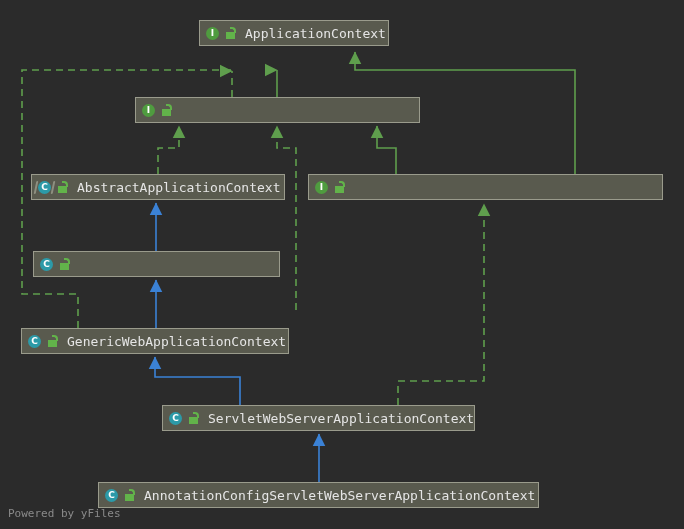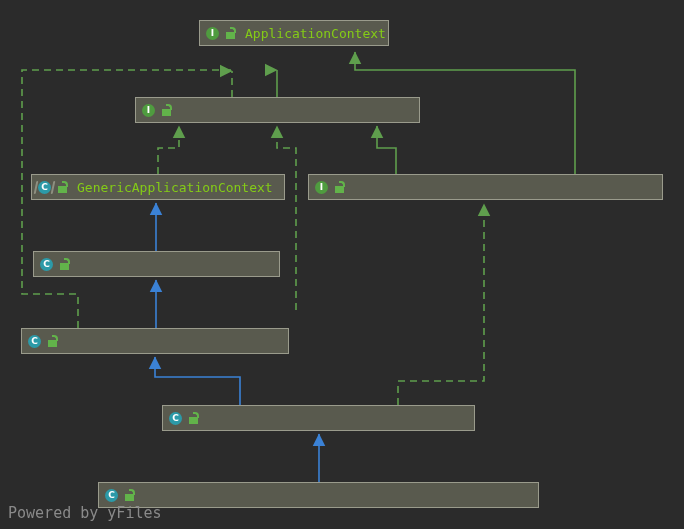--- a/index.html
+++ b/index.html
@@ -33,21 +33,21 @@
     box-sizing: border-box;
     height: 26px;
     background: #595a4e;
     border: 1px solid #9a9b8c;
     display: flex;
     align-items: center;
     padding: 0 7px 0 5px;
     white-space: nowrap;
   }
   .node-label {
-    color: #84cc16;
+    color: #e5e5e5;
     font-size: 13px;
     line-height: 13px;
     letter-spacing: 0px;
     margin-left: 8px;
   }
   
   .type-icon {
     width: 15px;
     height: 15px;
     position: relative;
@@ -107,21 +107,21 @@
     border-radius: 0 4px 0 0;
     box-sizing: border-box;
   }
 
   .watermark {
     position: absolute;
     left: 8px;
     top: 507px;
     color: #8a8a8a;
     font-family: "DejaVu Sans Mono", "Liberation Mono", monospace;
-    font-size: 15px;
+    font-size: 11px;
     line-height: 13px;
     letter-spacing: 0px;
   }
 </style>
 </head>
 <body>
 
 <div id="diagram-canvas">
 
   <svg id="edge-layer" width="684" height="529" viewBox="0 0 684 529" xmlns="http://www.w3.org/2000/svg">
@@ -181,21 +181,21 @@
   </div>
 
   <div class="node" style="left:31px; top:174px; width:254px;">
     <span class="type-icon abstract">
       <span class="disc">C</span>
     </span>
     <span class="vis-icon">
       <span class="shackle"></span>
         <span class="body"></span>
     </span>
-    <span class="node-label">GenericApplicationContext</span>
+    <span class="node-label">AbstractApplicationContext</span>
   </div>
 
   <div class="node" style="left:308px; top:174px; width:355px;">
     <span class="type-icon interface">
       <span class="disc">I</span>
     </span>
     <span class="vis-icon">
       <span class="shackle"></span>
         <span class="body"></span>
     </span>
@@ -212,37 +212,40 @@
   </div>
 
   <div class="node" style="left:21px; top:328px; width:268px;">
     <span class="type-icon cls">
       <span class="disc">C</span>
     </span>
     <span class="vis-icon">
       <span class="shackle"></span>
         <span class="body"></span>
     </span>
+    <span class="node-label">GenericWebApplicationContext</span>
   </div>
 
   <div class="node" style="left:162px; top:405px; width:313px;">
     <span class="type-icon cls">
       <span class="disc">C</span>
     </span>
     <span class="vis-icon">
       <span class="shackle"></span>
         <span class="body"></span>
     </span>
+    <span class="node-label">ServletWebServerApplicationContext</span>
   </div>
 
   <div class="node" style="left:98px; top:482px; width:441px;">
     <span class="type-icon cls">
       <span class="disc">C</span>
     </span>
     <span class="vis-icon">
       <span class="shackle"></span>
         <span class="body"></span>
     </span>
+    <span class="node-label">AnnotationConfigServletWebServerApplicationContext</span>
   </div>
 
   <div class="watermark">Powered by yFiles</div>
 
 </div>
 
 </body></html>

